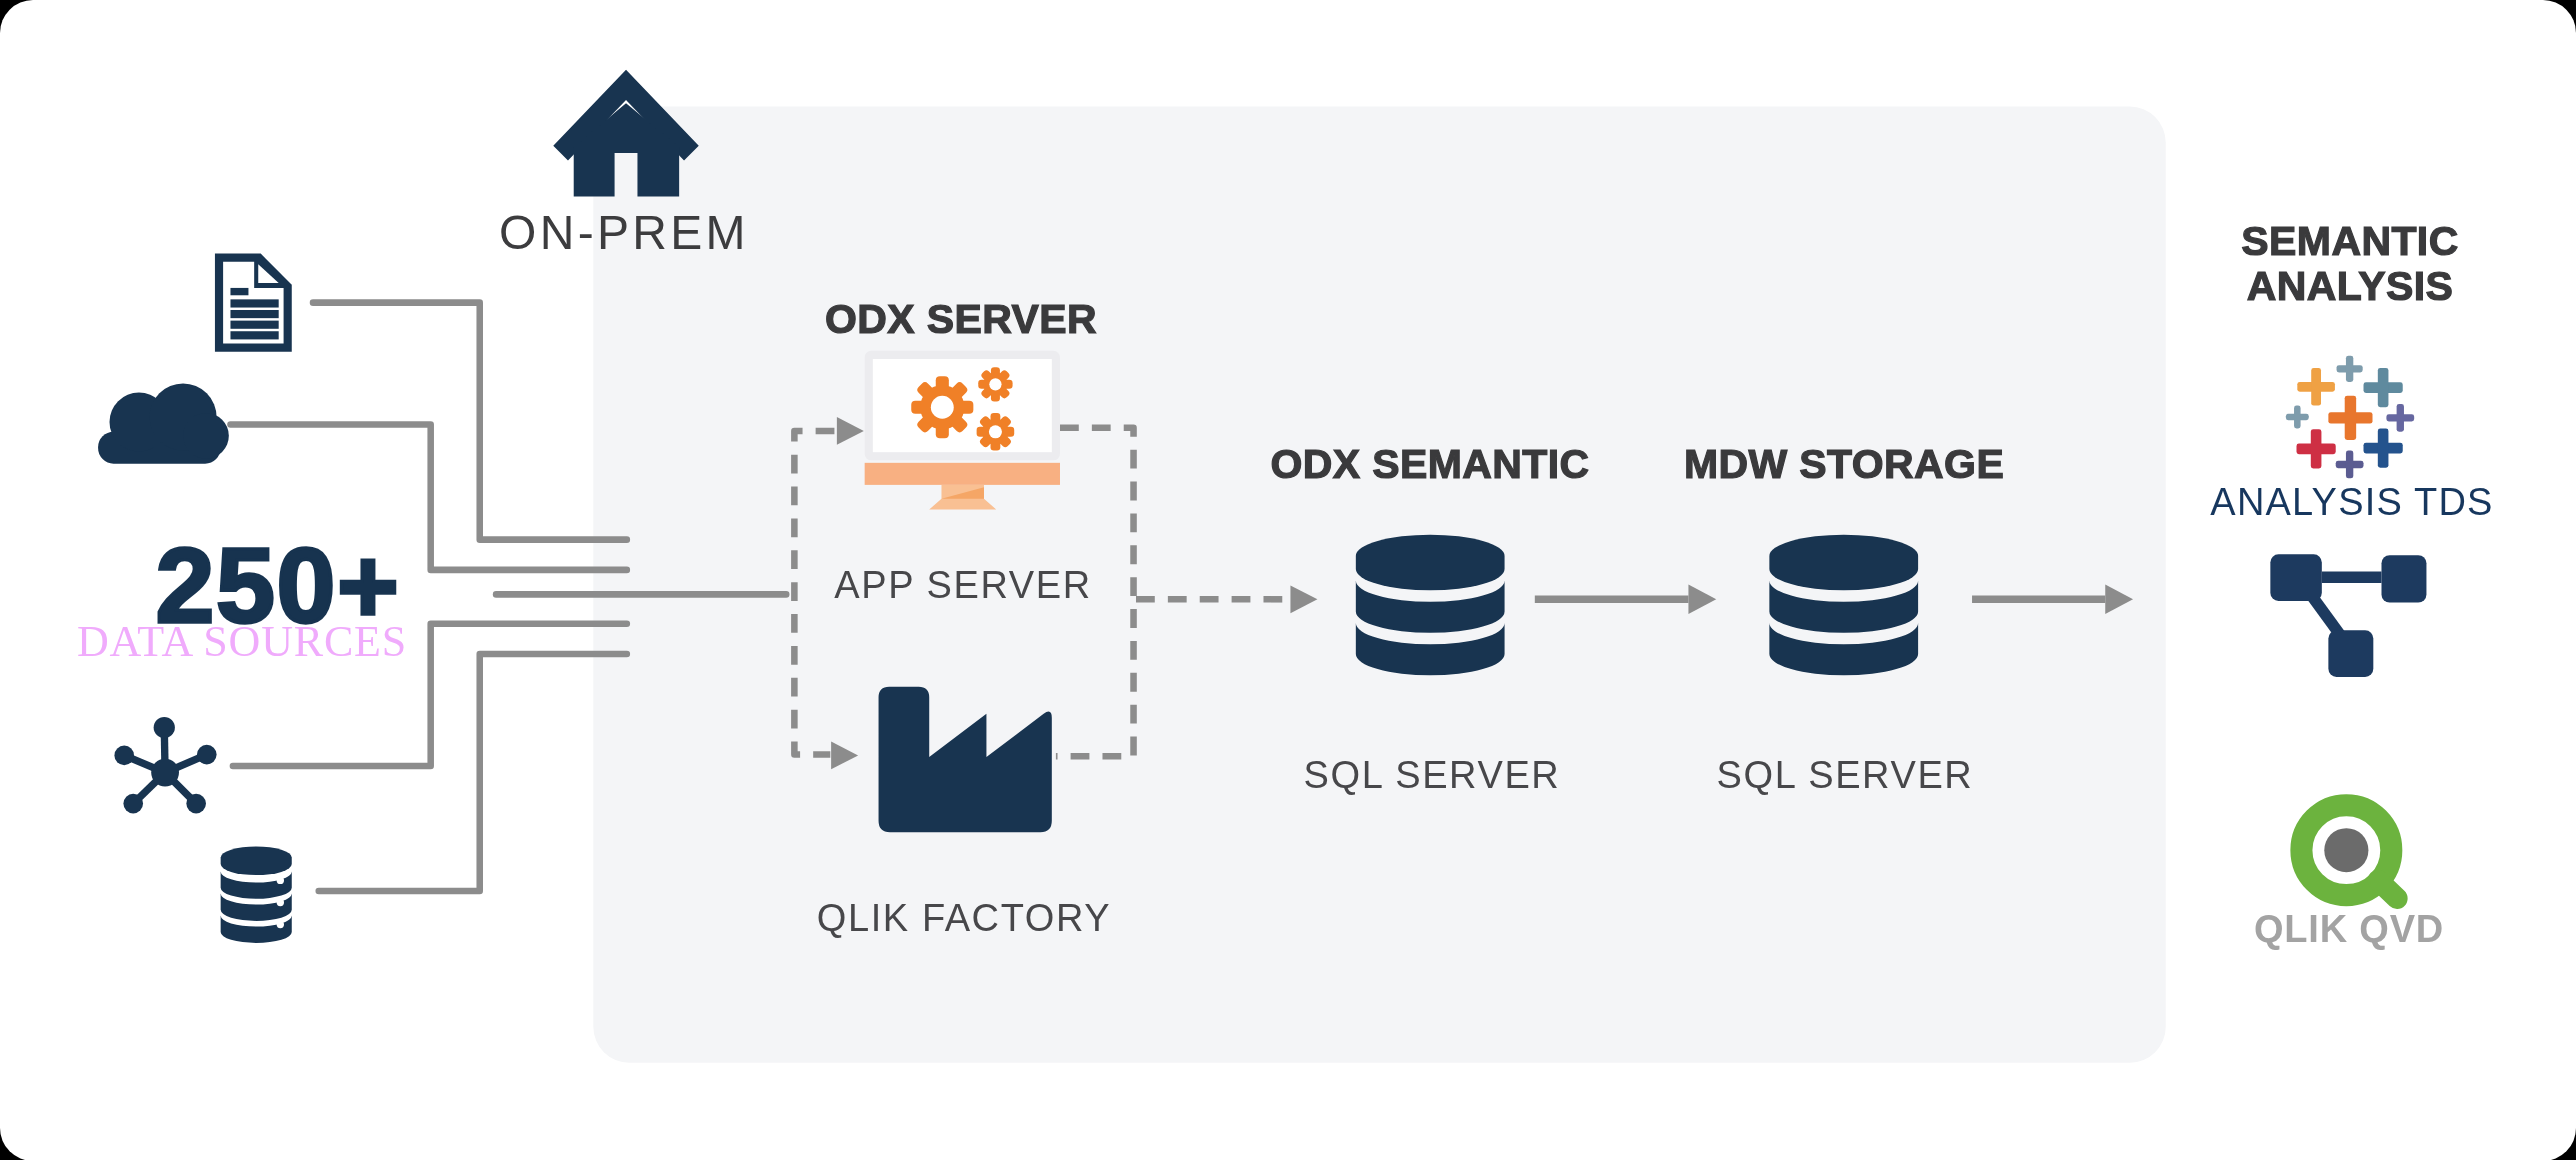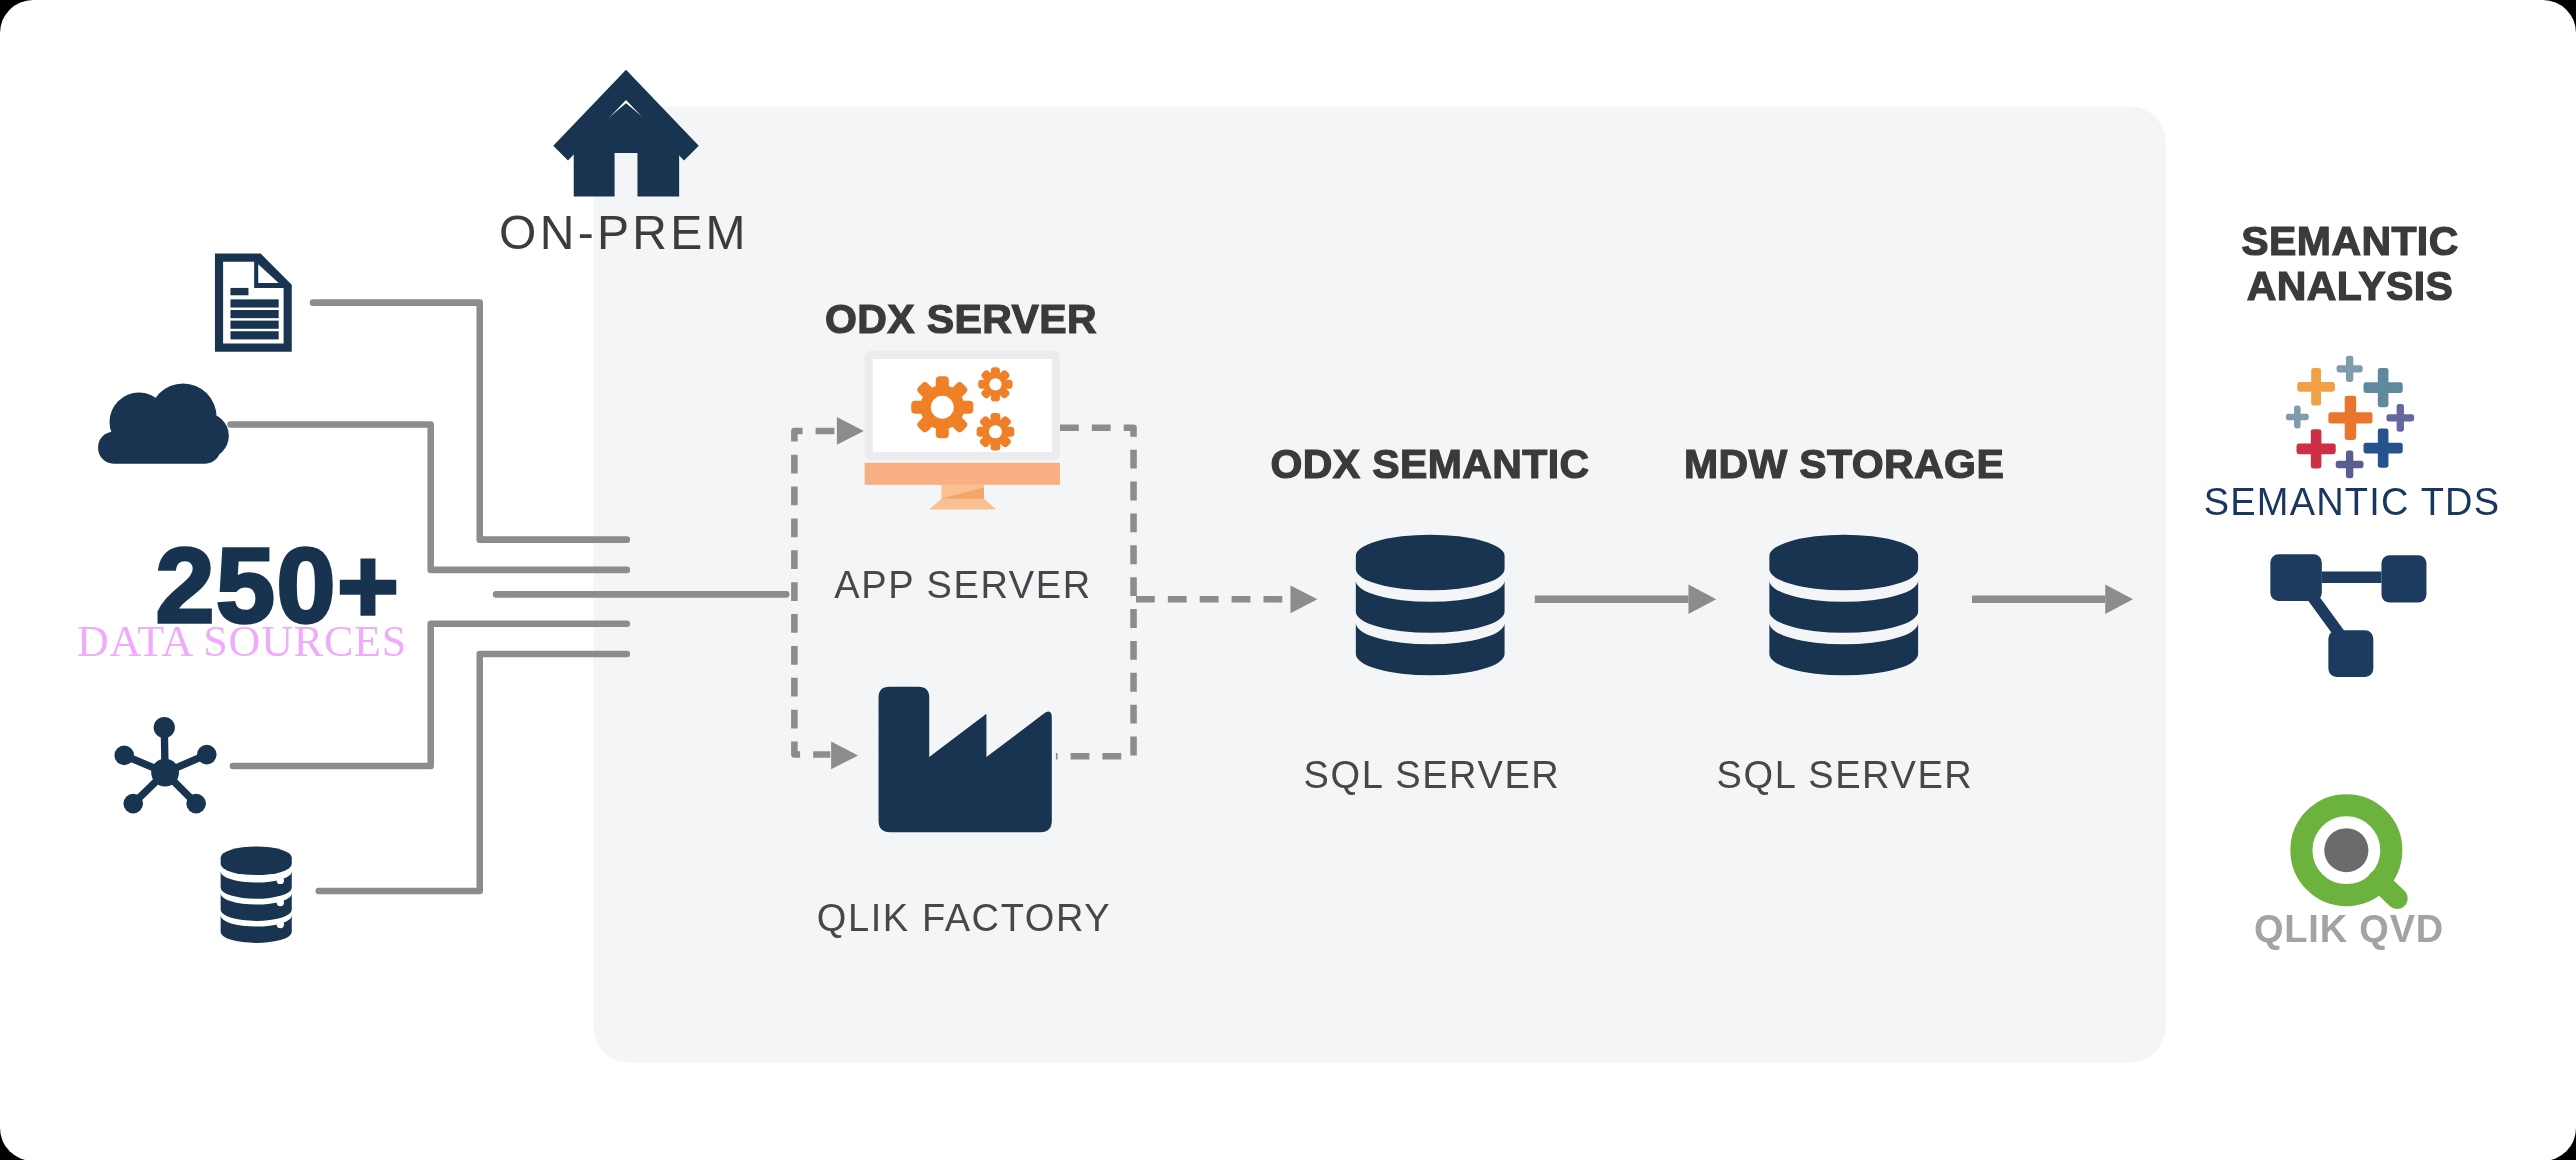--- a/index.html
+++ b/index.html
@@ -216,18 +216,18 @@
   <div class="lbl lbl-caption" style="left:1432px;top:727px;">SQL SERVER</div>
 
   <div class="lbl lbl-title" style="left:1844px;top:464px;">MDW STORAGE</div>
   <div class="lbl lbl-caption" style="left:1845px;top:727px;">SQL SERVER</div>
 
   <div class="lbl lbl-title lbl-semantic two-line" style="left:2350px;top:264px;">
     <span>SEMANTIC</span>
     <span>ANALYSIS</span>
   </div>
 
-  <div class="lbl lbl-tds" style="left:2352px;top:502px;">SEMANTIC TDS</div>
+  <div class="lbl lbl-tds" style="left:2352px;top:502px;">ANALYSIS TDS</div>
 
 
   <div class="lbl lbl-qlik" style="left:2349px;top:929px;">QLIK QVD</div>
 </div>
 
 
 </body></html>

